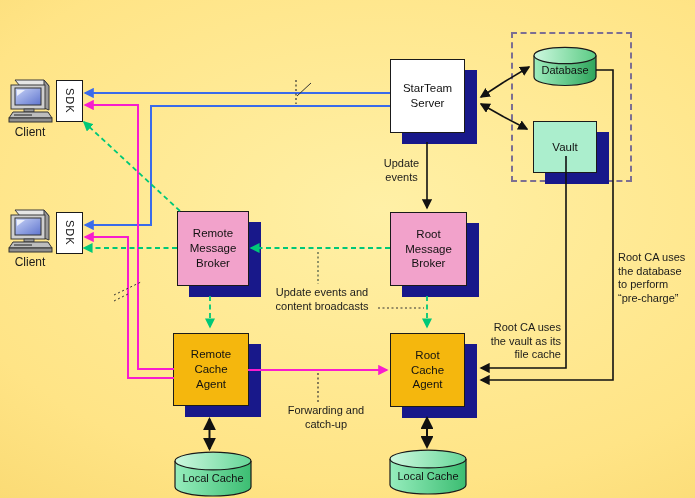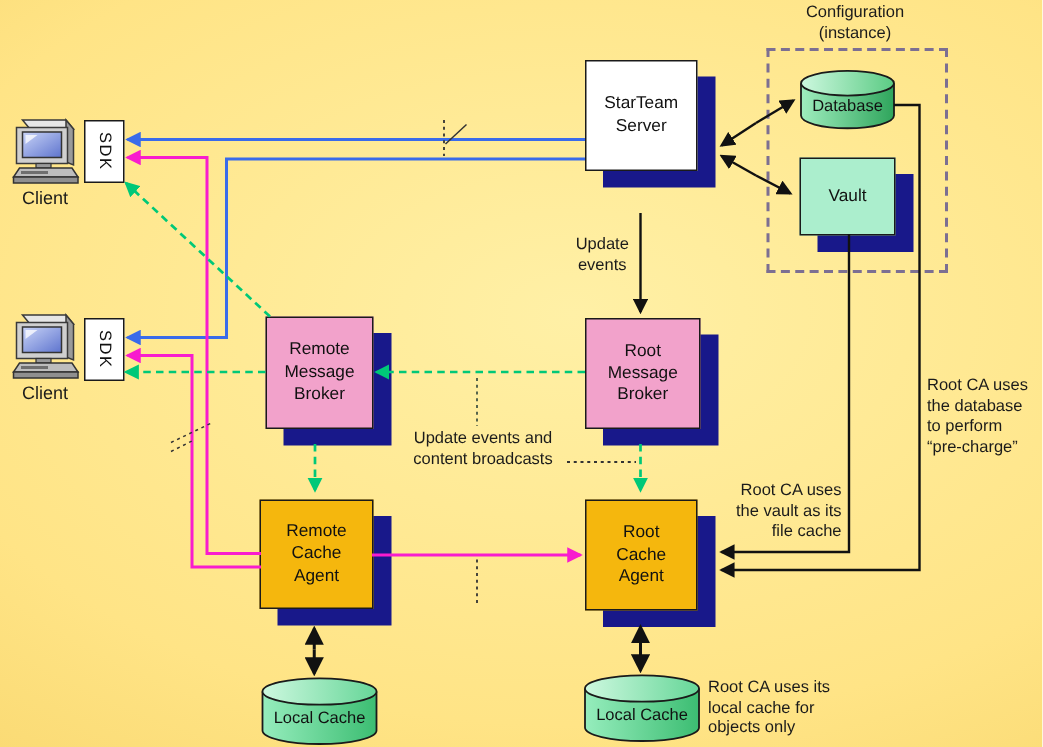--- a/index.html
+++ b/index.html
@@ -73,45 +73,43 @@
     <polygon points="3,40 46,40 42,34 7,34" fill="#BDBDBD" stroke="#333" stroke-width="1"></polygon>
     <rect x="3" y="40" width="43" height="4" fill="#8F8F8F" stroke="#333" stroke-width="1"></rect>
     <rect x="8" y="36" width="18" height="2" fill="#6f6f6f"></rect>
   </svg>
   <div class="lbl c" style="left:6px;top:255px;width:48px;font-size:12px;">Client</div>
   <div class="sdk" style="left:56px;top:212px;">
     <span>SDK</span>
   </div>
 
   <div class="config-frame" style="left:511px;top:32px;width:117px;height:146px;"></div>
-  <div class="lbl c" style="left:500px;top:2px;width:140px;">Configuration
-(instance)</div>
-
-  <div class="box white" style="left:390px;top:40px;width:73px;height:72px;">
+
+  <div class="box white" style="left:390px;top:59px;width:73px;height:72px;">
     <span>StarTeam
 Server</span>
   </div>
 
   <svg class="node" style="left:533px;top:46px;" width="64" height="42" viewBox="0 0 64 42">
     <defs>
       <linearGradient id="dbBody" x1="0" y1="0" x2="1" y2="0">
         <stop offset="0" stop-color="#9FEDBE"></stop>
           <stop offset="1" stop-color="#2FA55C"></stop>
       </linearGradient>
       <linearGradient id="dbTop" x1="0" y1="0" x2="1" y2="0">
         <stop offset="0" stop-color="#CDF8DF"></stop>
           <stop offset="1" stop-color="#5BCB84"></stop>
       </linearGradient>
     </defs>
     <path d="M1 9.5 L1 31 A31 8.5 0 0 0 63 31 L63 9.5" fill="url(#dbBody)" stroke="#1a1a1a" stroke-width="1.2"></path>
     <ellipse cx="32" cy="9.5" rx="31" ry="8.2" fill="url(#dbTop)" stroke="#1a1a1a" stroke-width="1.2"></ellipse>
     <text x="32" y="28" text-anchor="middle" font-size="11" fill="#111">Database</text>
   </svg>
 
-  <div class="box mint" style="left:533px;top:105px;width:62px;height:50px;">
+  <div class="box mint" style="left:533px;top:121px;width:62px;height:50px;">
     <span>Vault</span>
   </div>
 
   <div class="box pink" style="left:177px;top:211px;width:70px;height:73px;">
     <span>Remote
 Message
 Broker</span>
   </div>
   <div class="box pink" style="left:390px;top:212px;width:75px;height:72px;">
     <span>Root
@@ -148,30 +146,29 @@
   <svg class="node" style="left:389px;top:449px;" width="78" height="47" viewBox="0 0 78 47">
     <path d="M1 10 L1 36 A38 9 0 0 0 77 36 L77 10" fill="url(#lcBody)" stroke="#1a1a1a" stroke-width="1.2"></path>
     <ellipse cx="39" cy="10" rx="38" ry="8.8" fill="url(#lcTop)" stroke="#1a1a1a" stroke-width="1.2"></ellipse>
     <text x="39" y="31" text-anchor="middle" font-size="11" fill="#111">Local Cache</text>
   </svg>
 
   <div class="lbl c" style="left:266px;top:286px;width:112px;">Update events and
 content broadcasts</div>
   <div class="lbl c" style="left:374px;top:157px;width:55px;">Update
 events</div>
+  <div class="lbl c" style="left:270px;top:404px;width:112px;">Forwarding and
+catch-up</div>
   <div class="lbl" style="left:618px;top:251px;width:76px;">Root CA uses
 the database
 to perform
 “pre-charge”</div>
   <div class="lbl r" style="left:477px;top:321px;width:84px;">Root CA uses
 the vault as its
 file cache</div>
-  <div class="lbl" style="left:472px;top:452px;width:105px;">Root CA uses its
-local cache for
-objects only</div>
 
   <svg class="overlay" width="695" height="498" viewBox="0 0 695 498">
     <defs>
       <marker id="m-blue" viewBox="0 0 10 10" refX="8.5" refY="5" markerWidth="5.2" markerHeight="5.2" orient="auto">
           <path d="M0 0 L10 5 L0 10 z" fill="#3A6BEA"></path>
         </marker>
       <marker id="m-pink" viewBox="0 0 10 10" refX="8.5" refY="5" markerWidth="5.2" markerHeight="5.2" orient="auto">
           <path d="M0 0 L10 5 L0 10 z" fill="#F81CCE"></path>
         </marker>
       <marker id="m-green" viewBox="0 0 10 10" refX="8.5" refY="5" markerWidth="5.6" markerHeight="5.6" orient="auto">

